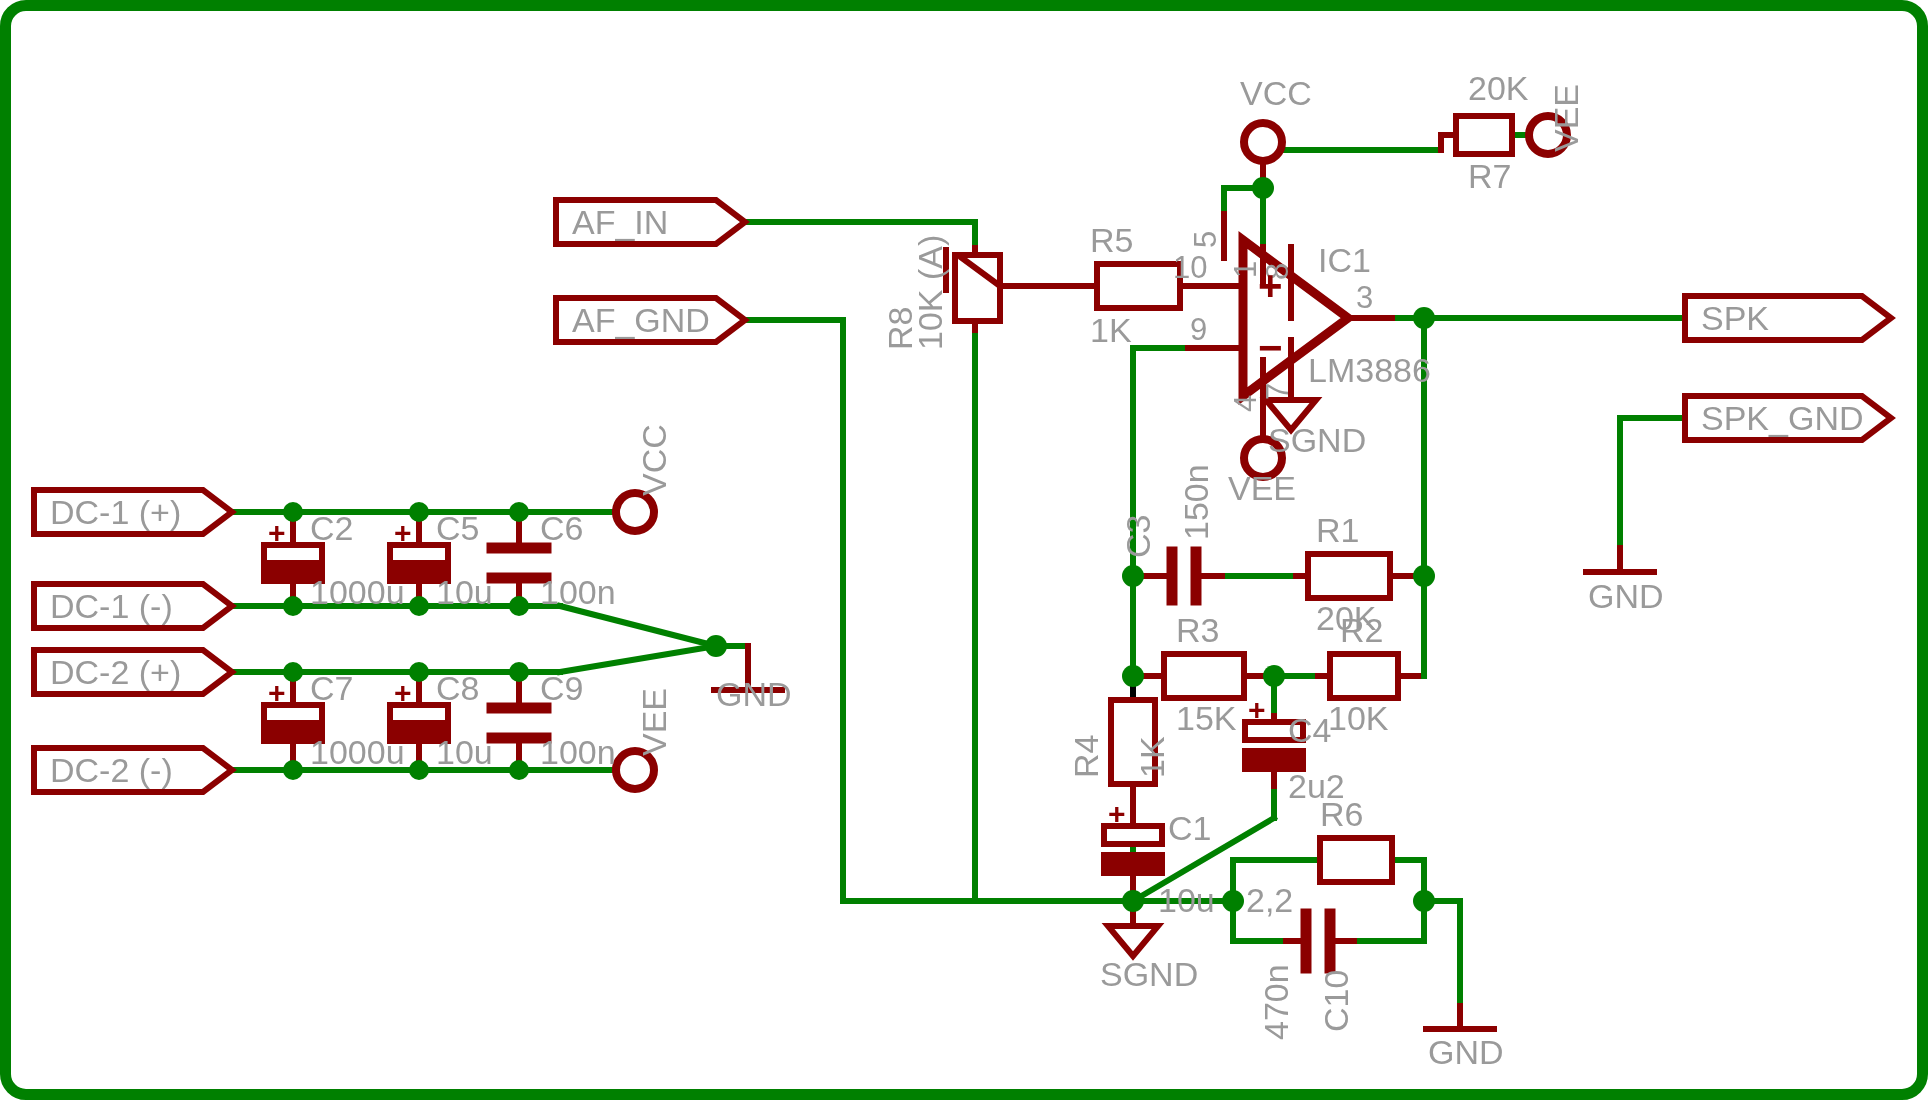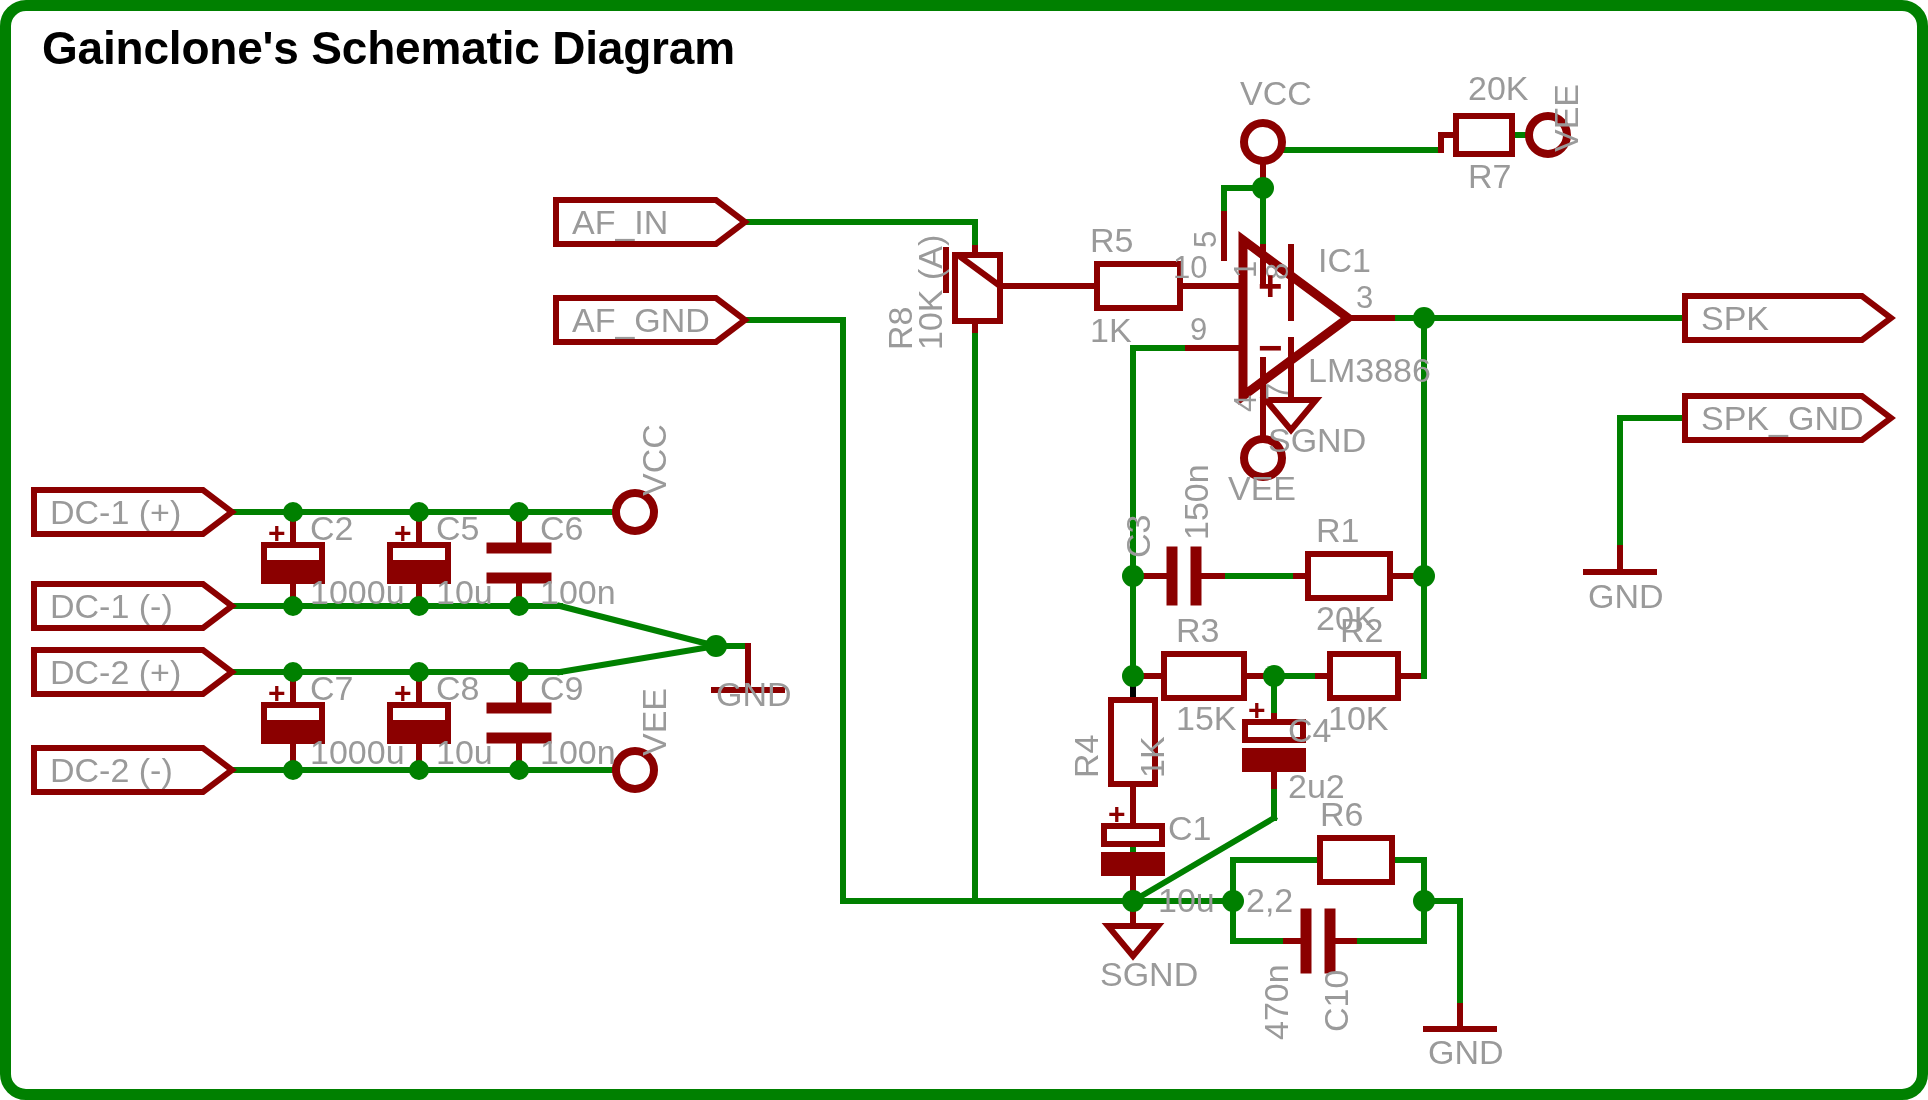--- a/index.html
+++ b/index.html
@@ -18,21 +18,20 @@
   .opsign{fill:#8b0000;font-family:"Liberation Sans",sans-serif;font-size:42px;font-weight:bold;}
 </style>
 </head>
 <body>
 
 <div id="root">
 
   <div id="frame"></div>
 
   <div id="title">
-    <div>Gainclone's Schematic Diagram</div>
   </div>
 
   <svg width="1928" height="1100" viewBox="0 0 1928 1100">
     <g fill="none" stroke-linecap="square">
 
       <g stroke="#008000" stroke-width="6">
 
         <path d="M232,512 L615,512"></path>
 
         <path d="M232,606 L560,606"></path>

